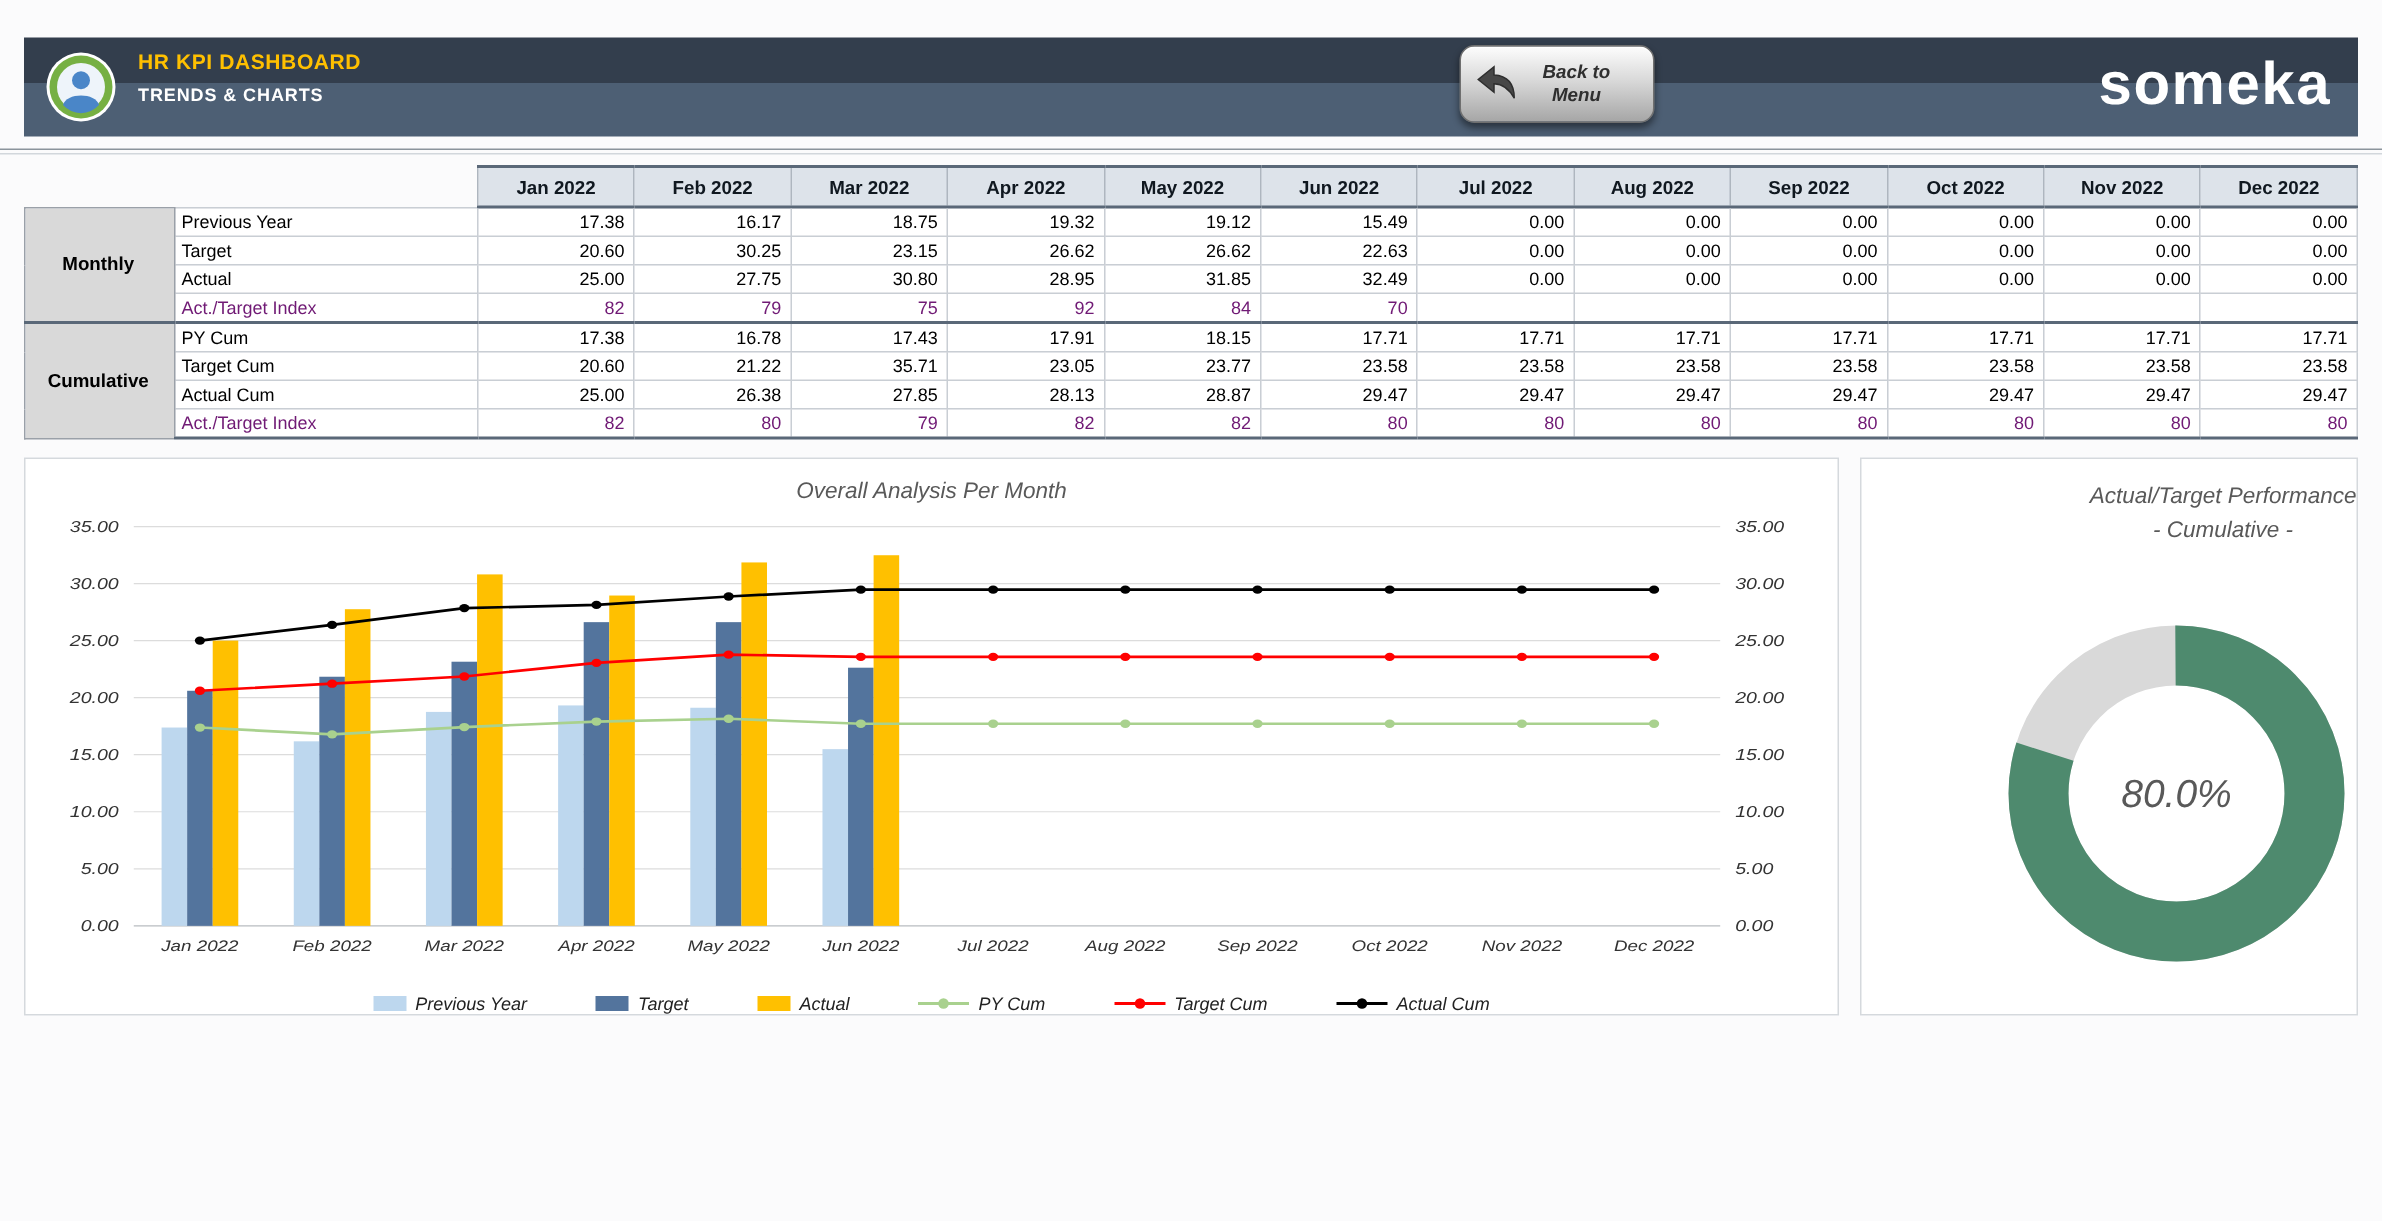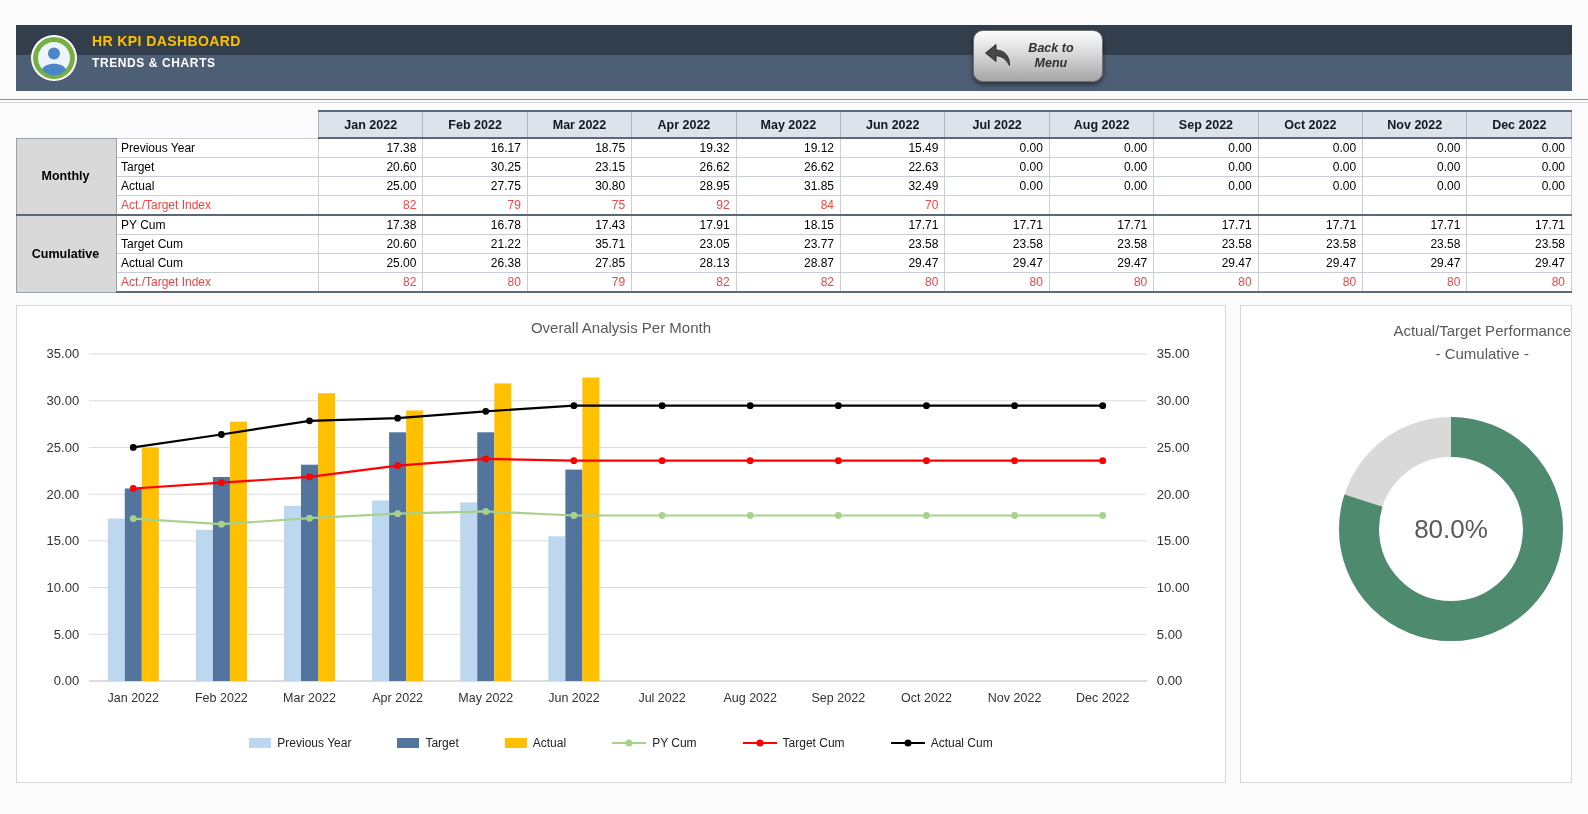--- a/index.html
+++ b/index.html
@@ -56,26 +56,26 @@
     border-top:2px solid #5a6878;border-bottom:2px solid #5a6878;
     font-weight:bold;height:25px;font-size:12.5px;color:#101820;padding:0;
   }
   .kpi-table td{border:1px solid #c9ced4;height:18px;padding:0 6px 0 4px;background:#fff;overflow:hidden;white-space:nowrap;}
   .kpi-table td.val{text-align:right;}
   .kpi-table td.rowlab{text-align:left;}
   .kpi-table td.grp{
     background:#d9d9d9;font-weight:bold;text-align:center;
     border:1px solid #9aa0a8;font-size:12.5px;
   }
-  .kpi-table tr.index td{color:#ef4444;}
+  .kpi-table tr.index td{color:#701a75;}
   .kpi-table tr.g-start td{border-top:2px solid #5a6878;}
   .kpi-table tbody tr:last-child td{border-bottom:2px solid #5a6878;}
 
   
-  .charts-row{display:flex;gap:14px;margin:12px 16px 0;height:478px;}
+  .charts-row{display:flex;gap:14px;margin:12px 16px 0;height:372px;font-style:italic;}
   .panel{background:#ffffff;border:1px solid #d5d9dd;box-sizing:border-box;}
   .left-panel{flex:1;display:flex;flex-direction:column;}
   .chart-title{text-align:center;color:#595959;font-size:15px;margin-top:13px;}
   .combo-svg{width:100%;height:398px;display:block;margin-top:2px;}
   .legend{display:flex;justify-content:center;align-items:center;gap:46px;font-size:12px;color:#222;margin-top:0;}
   .lg-item{display:flex;align-items:center;}
   .sw-rect{width:22px;height:10px;display:inline-block;margin-right:6px;}
   .sw-line{width:34px;height:2px;display:inline-block;position:relative;margin-right:6px;}
   .sw-line .dot{position:absolute;left:50%;top:50%;transform:translate(-50%,-50%);width:7px;height:7px;border-radius:50%;}
 
@@ -106,20 +106,21 @@
     <div class="hdr-titles">
       <div class="app-title">HR KPI DASHBOARD</div>
       <div class="page-title">TRENDS &amp; CHARTS</div>
     </div>
     <div class="back-btn">
       <svg viewBox="0 0 32 32" width="32" height="32">
         <path d="M14 4.5 L14 10 C23.5 10.5 27.5 16.5 27.5 25.5 C24 19 20 16 14 15.8 L14 21.5 L3.5 13 Z" fill="#474747" stroke="#2e2e2e" stroke-width="1"></path>
       </svg>
       <span class="btn-label">Back to Menu</span>
     </div>
+    <div class="brand">someka</div>
   </div>
 
   <div class="page-divider"></div>
 
   <table class="kpi-table">
     <colgroup>
       <col style="width:100px">
         <col style="width:202px">
     </colgroup>
     <thead>

